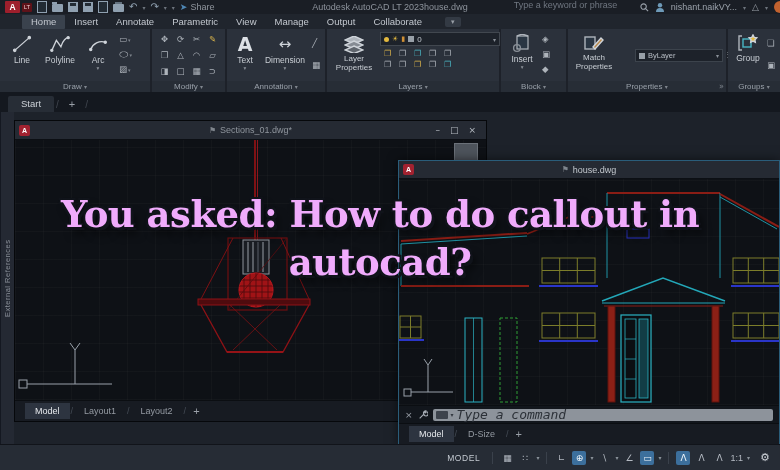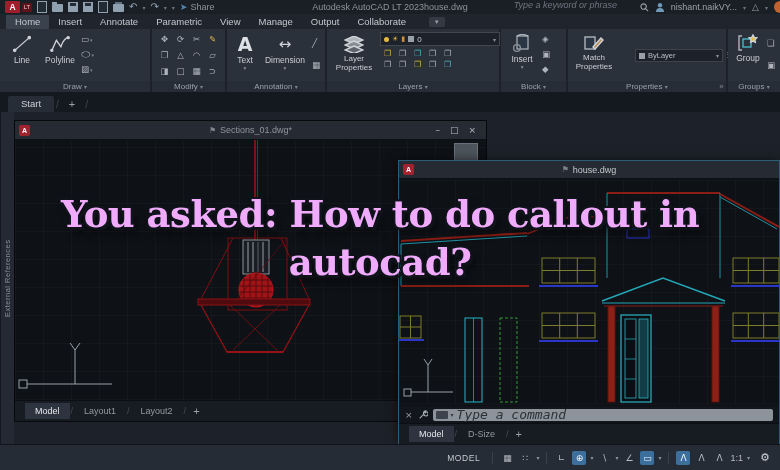--- a/index.html
+++ b/index.html
@@ -20,26 +20,26 @@
   .qi-save{width:10px;height:10px;background:#8fa0b0;position:relative;}
   .qi-save::after{content:"";position:absolute;top:1px;left:2px;width:6px;height:3px;background:#222b34;}
   .qi-printer{width:11px;height:8px;background:#8fa0b0;border-radius:1px;position:relative;margin-top:2px;}
   .qi-printer::before{content:"";position:absolute;top:-2px;left:2px;width:7px;height:2px;background:#62707d;}
   .qglyph{color:#8fa0b0;font-size:10px;line-height:12px;}
   .qcaret{color:#6d747d;font-size:6px;}
   .share{display:flex;align-items:center;gap:3px;color:#8f959d;}
   .share .ic{color:#4e86b4;font-size:9px;}
   .tb-center{position:absolute;left:50%;transform:translateX(-50%);display:flex;color:#8d939c;white-space:nowrap;}
   .tb-right{margin-left:auto;display:flex;align-items:center;gap:6px;}
-  .tb-search-ph{font-style:italic;color:#6f7680;width:120px;border-bottom:1px solid #3a414b;padding-bottom:4px;}
+  .tb-search-ph{color:#6f7680;width:120px;border-bottom:1px solid #3a414b;padding-bottom:4px;}
   .half-circle{width:7px;height:12px;background:#c2622f;border-radius:7px 0 0 7px;margin-right:-6px;}
 
   
   .menubar{position:absolute;top:14px;left:0;right:0;height:15px;background:#20252d;display:flex;
-           align-items:center;padding-left:6px;font-size:9.5px;color:#c3c8cf;z-index:10;}
+           align-items:center;padding-left:22px;font-size:9.5px;color:#c3c8cf;z-index:10;}
   .mtab{padding:1px 9px 2px;}
   .mtab.active{background:#3a424d;border-radius:1px;}
   .mopts{margin-left:14px;background:#333a44;color:#9aa0a8;font-size:7px;padding:1px 6px;border-radius:2px;}
 
   
   .ribbon{position:absolute;top:29px;left:0;right:0;height:63px;background:#1d2129;display:flex;gap:2px;z-index:10;}
   .panel{background:#2b313b;position:relative;height:63px;box-sizing:border-box;padding:3px 5px 13px;display:flex;gap:4px;}
   .panel-label{position:absolute;bottom:0;left:0;right:0;height:11px;background:#272d36;color:#99a0a9;
                font-size:8px;text-align:center;line-height:11px;white-space:nowrap;}
   .panel-label .pcaret{font-size:6px;color:#7f858d;}
@@ -207,20 +207,29 @@
         <span>Line</span>
       </div>
       <div class="big-tool">
         <svg width="22" height="20" viewBox="0 0 24 22">
           <path d="M3 18 L8 7 L13 14 C15 7 19 4 21 4"></path>
             <circle cx="3" cy="18" r="1.2" fill="#cfd4da"></circle>
             <circle cx="21" cy="4" r="1.2" fill="#cfd4da"></circle>
         </svg>
         <span>Polyline</span>
       </div>
+      <div class="big-tool">
+        <svg width="22" height="20" viewBox="0 0 24 22">
+          <path d="M4 17 A13 13 0 0 1 20 9"></path>
+            <circle cx="4" cy="17" r="1.2" fill="#cfd4da"></circle>
+            <circle cx="20" cy="9" r="1.2" fill="#cfd4da"></circle>
+        </svg>
+        <span>Arc</span>
+        <span class="tool-caret glyph">▾</span>
+      </div>
       <div class="mini-col">
         <span class="mini-row">
             <span class="mini">▭</span>
             <span class="mini-caret glyph">▾</span>
           </span>
         <span class="mini-row">
             <span class="mini" style="transform:scaleY(.7);display:inline-block;">◯</span>
             <span class="mini-caret glyph">▾</span>
           </span>
         <span class="mini-row">

